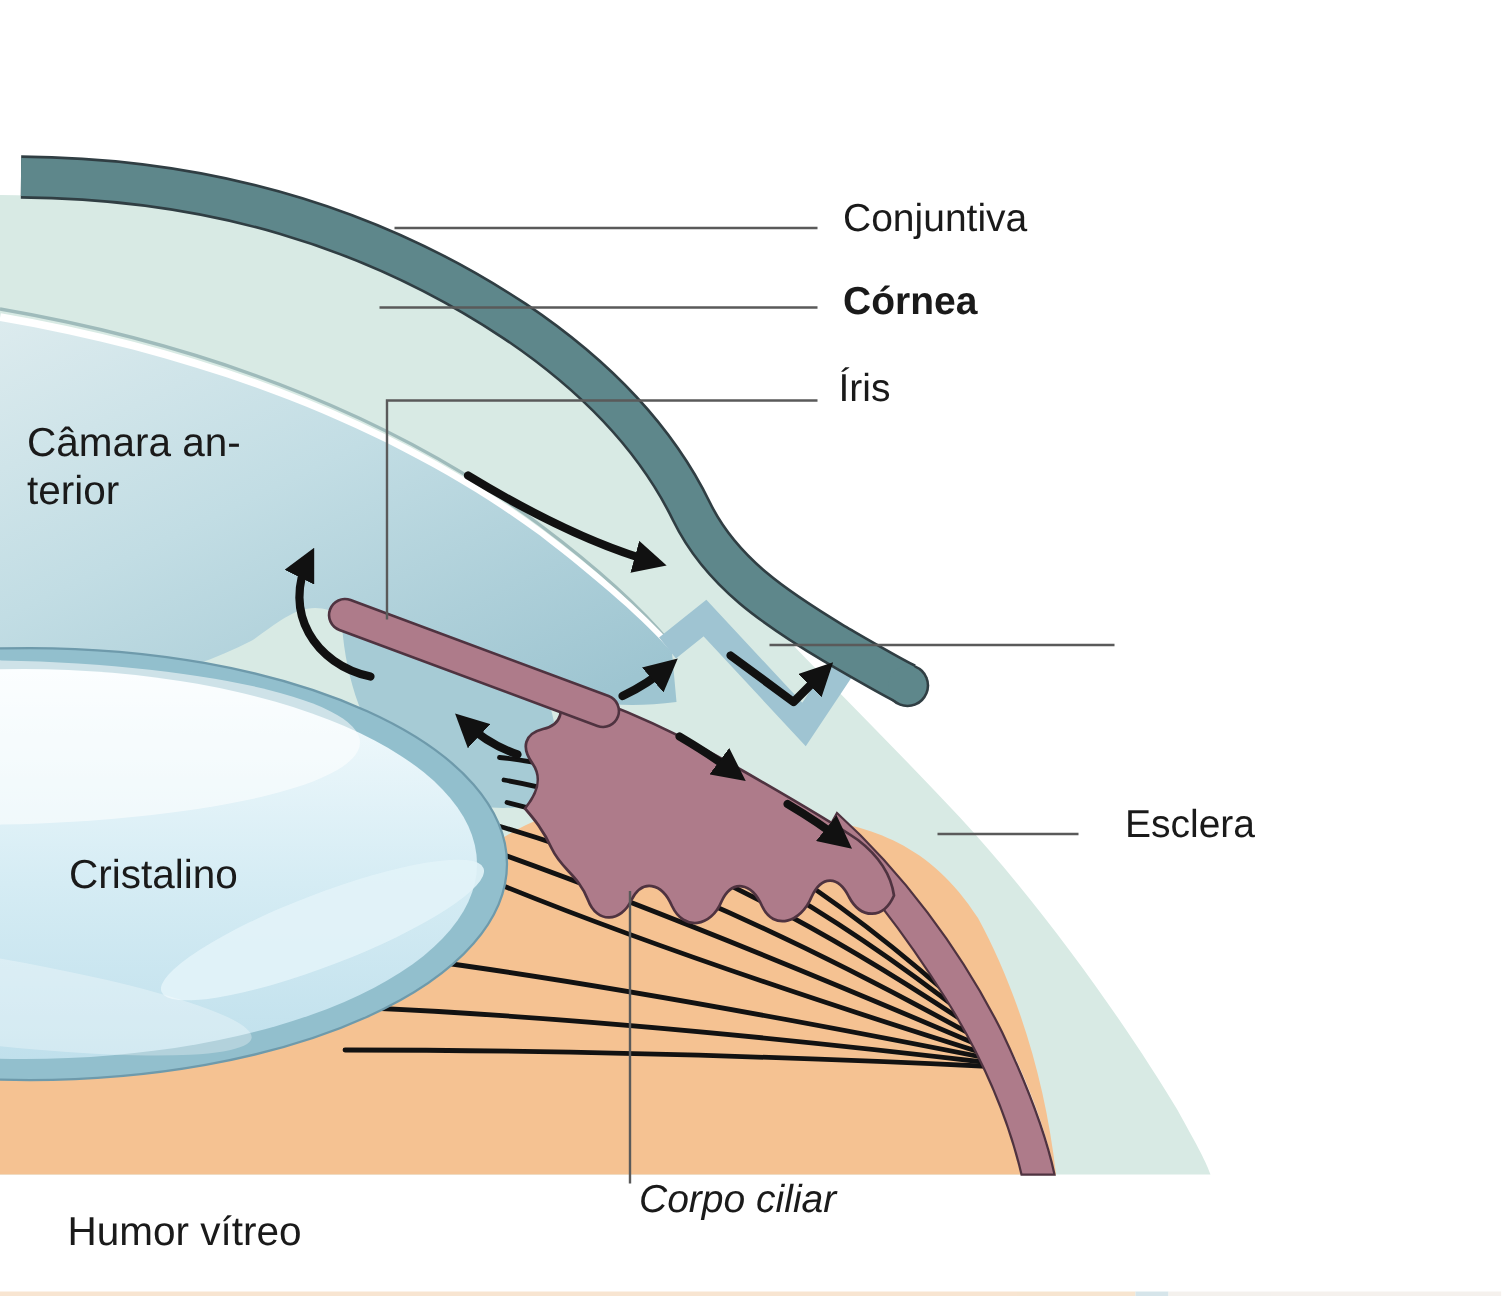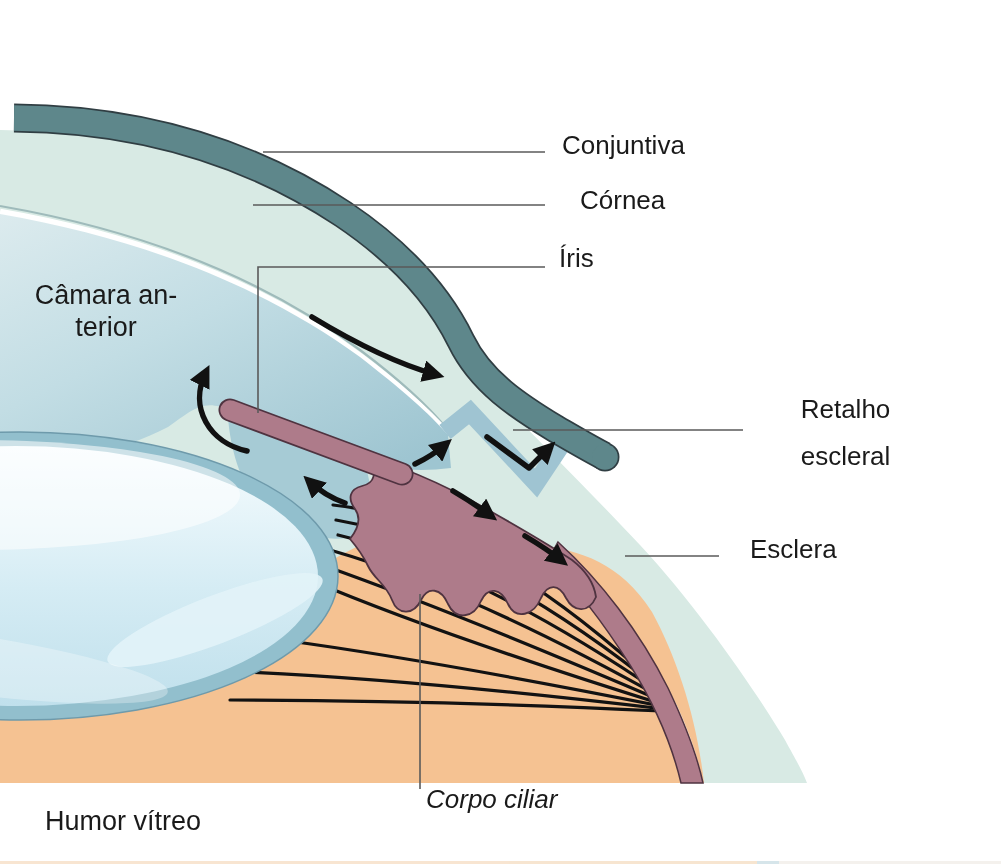--- a/index.html
+++ b/index.html
@@ -4,23 +4,23 @@
 <style>
   html,body{margin:0;padding:0;background:#fff;}
   #stage{
     position:relative;width:1001px;height:865px;overflow:hidden;
     background:#ffffff;font-family:"Liberation Sans","DejaVu Sans",sans-serif;
   }
   #stage svg{position:absolute;left:0;top:0;}
   .lbl{position:absolute;color:#1a1a1a;white-space:nowrap;}
   .lbl-big{font-size:26px;line-height:1.2;}
   .lbl-small{font-size:27px;line-height:32px;}
-  .center{text-align:center;white-space:normal;}
+  .center{text-align:left;white-space:normal;}
   #lbl-conjuntiva{left:562px;top:130px;}
-  #lbl-cornea{left:580px;top:185px;}
+  #lbl-cornea{left:562px;top:185px;font-weight:bold;}
   #lbl-iris{left:559px;top:243px;}
   #lbl-retalho{left:758px;top:386px;width:175px;line-height:47px;}
   #lbl-esclera{left:750px;top:534px;}
   #lbl-corpo{left:426px;top:784px;font-style:italic;}
   #lbl-camara{left:18px;top:279px;width:176px;}
   #lbl-cristalino{left:46px;top:567px;}
   #lbl-humor{left:45px;top:767px;margin-top:38px;}
 </style>
 </head>
 <body>
@@ -145,21 +145,18 @@
   </g>
 </svg>
 
 <div class="lbl lbl-small center" id="lbl-camara">
   <span>Câmara an-</span><br>
   <span>terior</span>
 </div>
 <div class="lbl lbl-big" id="lbl-conjuntiva">Conjuntiva</div>
 <div class="lbl lbl-big" id="lbl-cornea">Córnea</div>
 <div class="lbl lbl-big" id="lbl-iris">Íris</div>
-<div class="lbl lbl-big center" id="lbl-retalho">
-  <span>Retalho</span><br>
-  <span>escleral</span>
-</div>
 <div class="lbl lbl-big" id="lbl-esclera">Esclera</div>
+<div class="lbl lbl-small" id="lbl-cristalino">Cristalino</div>
 <div class="lbl lbl-small" id="lbl-humor">Humor vítreo</div>
 <div class="lbl lbl-big" id="lbl-corpo">Corpo ciliar</div>
 
 </div>
 
 </body></html>

